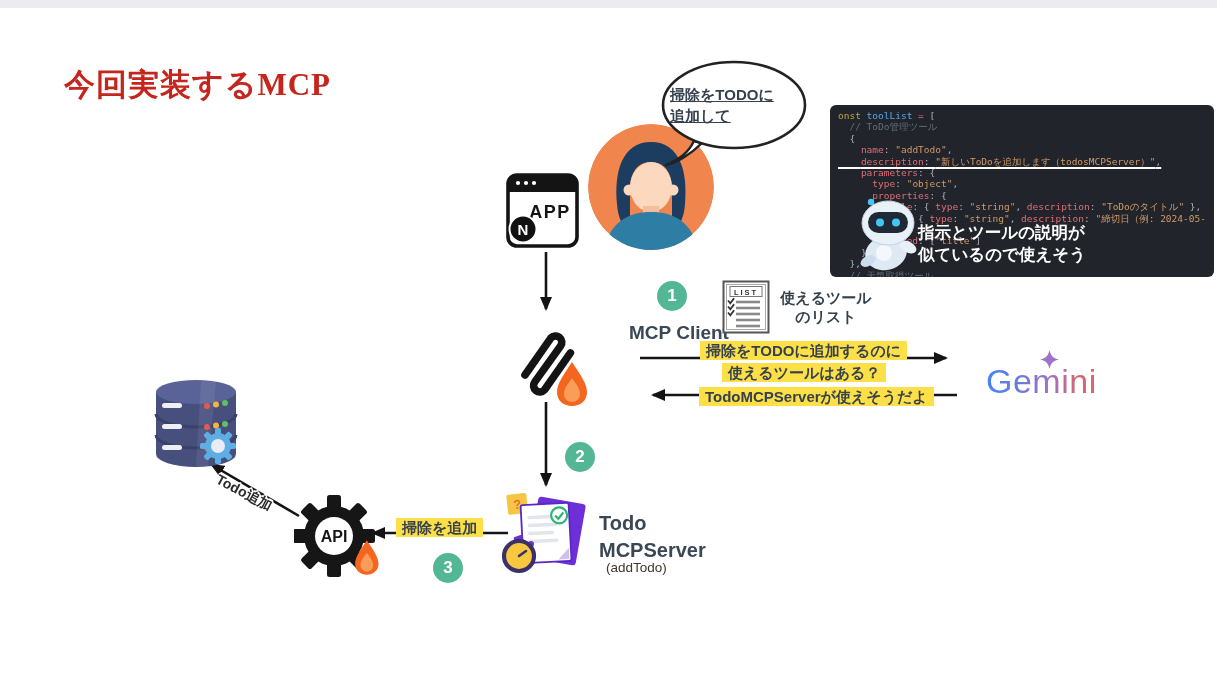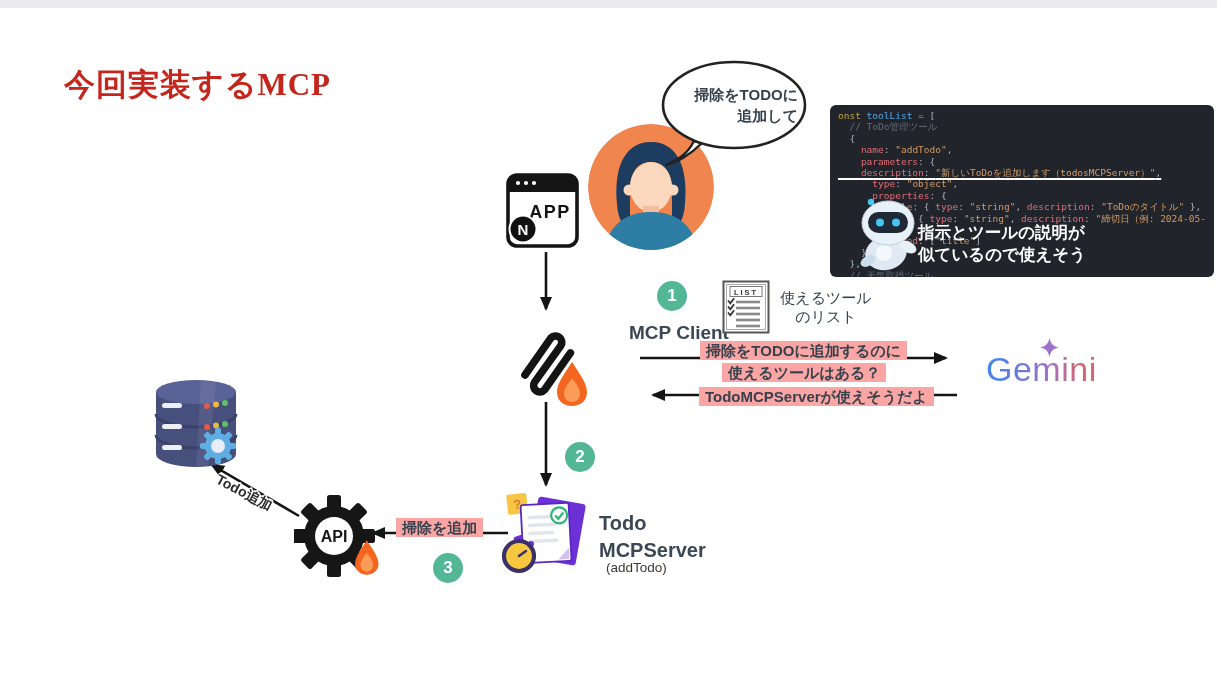--- a/index.html
+++ b/index.html
@@ -3,26 +3,26 @@
 <meta charset="utf-8">
 <style>
   html,body{margin:0;padding:0;background:#ffffff;}
   .canvas{position:relative;width:1217px;height:690px;background:#ffffff;overflow:hidden;
           font-family:"Liberation Sans","DejaVu Sans",sans-serif;}
   .abs{position:absolute;}
   .top-strip{left:0;top:0;width:1217px;height:8px;background:#ECEBF0;}
   .page-title{left:64px;top:64px;font-family:"Liberation Serif","DejaVu Serif",serif;
               font-weight:bold;font-size:31px;color:#C4261D;letter-spacing:1px;}
   .lbl{color:#3A4754;font-weight:bold;}
-  .msg{color:#35414D;font-weight:600;font-size:15px;background:#fca5a5;padding:0 6px;line-height:19px;white-space:nowrap;}
+  .msg{color:#35414D;font-weight:600;font-size:15px;background:#fde047;padding:0 6px;line-height:19px;white-space:nowrap;}
   .step{width:30px;height:30px;border-radius:50%;background:#53B795;color:#ffffff;
         font-weight:bold;font-size:17px;line-height:30px;text-align:center;}
-  .bubble-text{left:670px;top:84px;width:128px;text-align:right;font-size:15px;font-weight:bold;
-               color:#35414D;line-height:21px;}
-  .tool-list-label{left:770px;top:288px;width:112px;text-align:center;font-size:15px;font-weight:400;
+  .bubble-text{left:670px;top:84px;width:128px;text-align:left;font-size:15px;font-weight:bold;
+               color:#35414D;line-height:21px;text-decoration:underline;}
+  .tool-list-label{left:770px;top:288px;width:112px;text-align:center;font-size:15px;font-weight:700;
                    color:#35414D;line-height:19px;}
   .diag-label{left:221px;top:471px;transform:rotate(28deg);transform-origin:0 0;
               font-weight:bold;font-size:14px;color:#2B2B2B;white-space:nowrap;
               text-shadow:-1px -1px 0 #fff,1px -1px 0 #fff,-1px 1px 0 #fff,1px 1px 0 #fff,0 2px 0 #fff,0 -2px 0 #fff;}
   
   .code-panel{left:830px;top:105px;width:384px;height:172px;background:#21252B;border-radius:6px;
               overflow:hidden;}
   .code-lines{padding:5px 0 0 8px;}
   .code-line{white-space:pre;font-family:"DejaVu Sans Mono","Liberation Mono",monospace;
              font-size:9.5px;line-height:11.4px;color:#ABB2BF;}
@@ -134,21 +134,21 @@
   </svg>
   <div class="abs tool-list-label">
     <div>使えるツール</div>
     <div>のリスト</div>
   </div>
 
   <div class="abs msg" style="left:700px;top:341px;">掃除をTODOに追加するのに</div>
   <div class="abs msg" style="left:722px;top:363px;">使えるツールはある？</div>
   <div class="abs msg" style="left:699px;top:387px;">TodoMCPServerが使えそうだよ</div>
 
-  <div class="abs" style="left:986px;top:350px;">
+  <div class="abs" style="left:986px;top:362px;">
     <svg class="abs" style="left:54px;top:-12px;" width="19" height="19" viewBox="0 0 18 18">
       <path d="M9,0 C10.5,6 12,7.5 18,9 C12,10.5 10.5,12 9,18 C7.5,12 6,10.5 0,9 C6,7.5 7.5,6 9,0 Z" fill="#9C72CB"></path>
     </svg>
     <span class="gemini-text">Gemini</span>
   </div>
 
   <svg class="abs" style="left:146px;top:376px;" width="100" height="102" viewBox="0 0 100 102">
     <path d="M10,16 V78 a40,13 0 0 0 80,0 V16 Z" fill="#474F7D"></path>
     <ellipse cx="50" cy="16" rx="40" ry="12" fill="#5A6398"></ellipse>
     <path d="M10,38 a40,13 0 0 0 80,0" fill="none" stroke="#3A4168" stroke-width="3"></path>
@@ -234,22 +234,22 @@
     <div>MCPServer</div>
   </div>
   <div class="abs" style="left:606px;top:560px;font-size:13.5px;font-weight:normal;color:#40362C;">(addTodo)</div>
 
   <div class="abs code-panel">
     <div class="code-lines" id="code-lines">
         <div class="code-line"><span class="tk-c1">onst </span><span class="tk-fn">toolList </span><span class="tk-op">= </span><span class="tk-pun">[</span></div>
         <div class="code-line"><span class="tk-com">  // ToDo管理ツール</span></div>
         <div class="code-line"><span class="tk-pun">  {</span></div>
         <div class="code-line"><span class="tk-pun">    </span><span class="tk-kw">name</span><span class="tk-pun">: </span><span class="tk-str">"addTodo"</span><span class="tk-pun">,</span></div>
+        <div class="code-line underlined"><span class="tk-pun">    </span><span class="tk-kw">description</span><span class="tk-pun">: </span><span class="tk-str">"新しいToDoを追加します（todosMCPServer）"</span><span class="tk-pun">,</span></div>
         <div class="code-line"><span class="tk-pun">    </span><span class="tk-kw">parameters</span><span class="tk-pun">: {</span></div>
-        <div class="code-line underlined"><span class="tk-pun">    </span><span class="tk-kw">description</span><span class="tk-pun">: </span><span class="tk-str">"新しいToDoを追加します（todosMCPServer）"</span><span class="tk-pun">,</span></div>
         <div class="code-line"><span class="tk-pun">      </span><span class="tk-kw">type</span><span class="tk-pun">: </span><span class="tk-str">"object"</span><span class="tk-pun">,</span></div>
         <div class="code-line"><span class="tk-pun">      </span><span class="tk-kw">properties</span><span class="tk-pun">: {</span></div>
         <div class="code-line"><span class="tk-pun">        </span><span class="tk-kw">title</span><span class="tk-pun">: { </span><span class="tk-kw">type</span><span class="tk-pun">: </span><span class="tk-str">"string"</span><span class="tk-pun">, </span><span class="tk-kw">description</span><span class="tk-pun">: </span><span class="tk-str">"ToDoのタイトル"</span><span class="tk-pun"> },</span></div>
         <div class="code-line"><span class="tk-pun">        </span><span class="tk-kw">date</span><span class="tk-pun">: { </span><span class="tk-kw">type</span><span class="tk-pun">: </span><span class="tk-str">"string"</span><span class="tk-pun">, </span><span class="tk-kw">description</span><span class="tk-pun">: </span><span class="tk-str">"締切日（例: 2024-05-</span></div>
         <div class="code-line"><span class="tk-pun">      },</span></div>
         <div class="code-line"><span class="tk-pun">      </span><span class="tk-kw">required</span><span class="tk-pun">: [</span><span class="tk-str">"title"</span><span class="tk-pun">]</span></div>
         <div class="code-line"><span class="tk-pun">    }</span></div>
         <div class="code-line"><span class="tk-pun">  },</span></div>
         <div class="code-line"><span class="tk-com">  // 天気取得ツール</span></div>
       </div>

